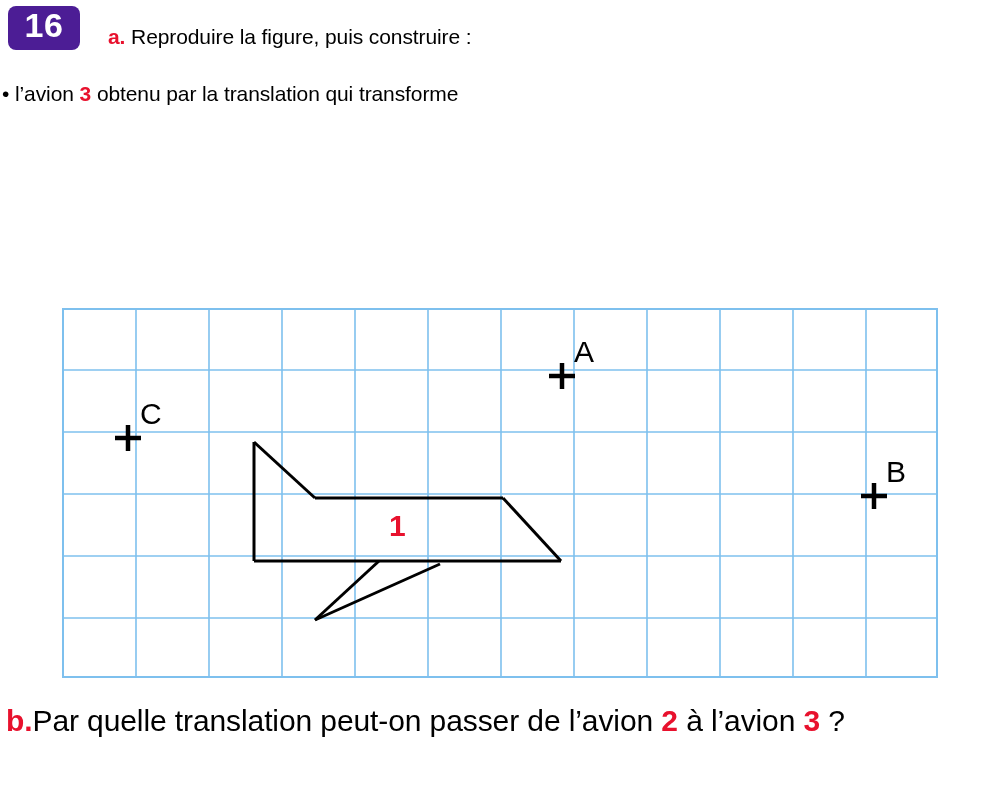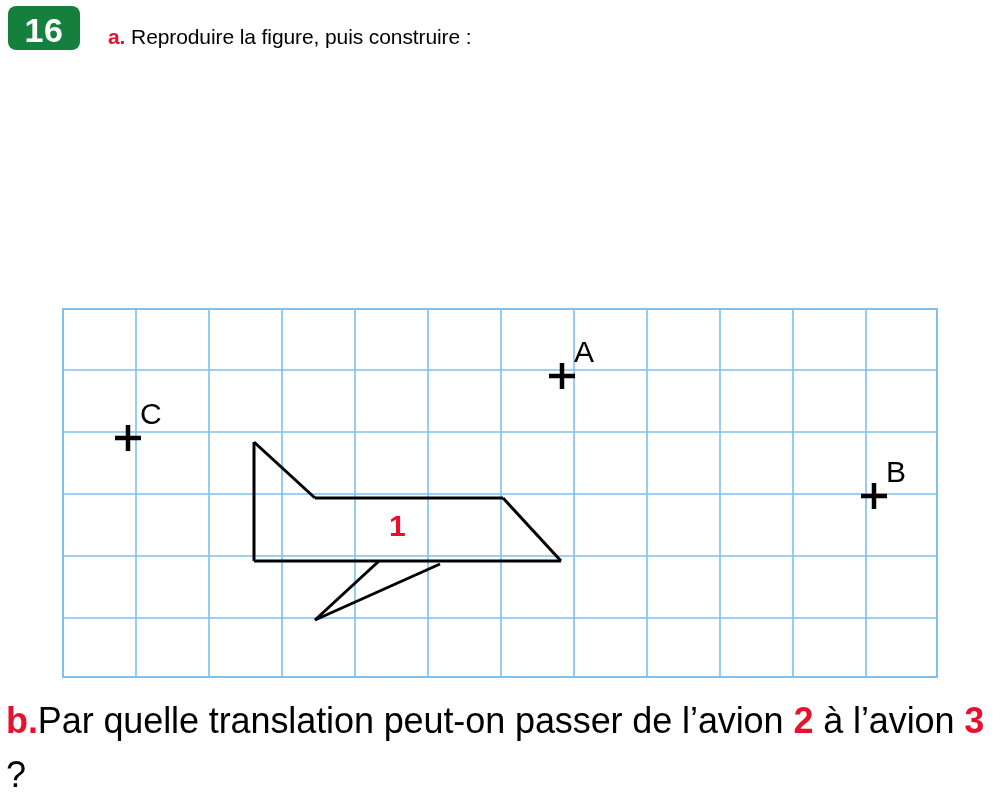--- a/index.html
+++ b/index.html
@@ -20,27 +20,27 @@
     height: 807px;
   }
 
   
   .ex-badge {
     position: absolute;
     left: 8px;
     top: 6px;
     width: 72px;
     height: 44px;
-    background: #15803d;
+    background: #4c1d95;
     border-radius: 8px;
     color: #ffffff;
     font-size: 34px;
     font-weight: bold;
     display: flex;
-    align-items: flex-end;
+    align-items: flex-start;
     justify-content: center;
     letter-spacing: 0.5px;
   }
 
   
   .statement {
     position: absolute;
     left: 2px;
     top: 8px;
     width: 994px;
@@ -104,36 +104,37 @@
     font-weight: bold;
     fill: #e8112d;
   }
 
   
   .part-b {
     position: absolute;
     left: 6px;
     top: 694px;
     width: 994px;
-    font-size: 36px;
+    font-size: 30px;
     line-height: 54px;
     letter-spacing: -0.1px;
   }
 </style>
 </head>
 <body>
 
 <div class="page">
 
   <div class="ex-badge">
     <span>16</span>
   </div>
 
   <div class="statement">
     <div class="line1"><span class="label-red">a.</span> <span>Reproduire la figure, puis construire :</span></div>
+    <div><span>• l’avion </span><span class="num-red">3</span><span> obtenu par la translation qui transforme</span></div>
   </div>
 
   <div class="figure">
     <svg class="grid-svg" width="876" height="370" viewBox="0 0 876 370" xmlns="http://www.w3.org/2000/svg">
 
       <g>
         <line class="grid-line" x1="74" y1="1" x2="74" y2="369"></line>
         <line class="grid-line" x1="147" y1="1" x2="147" y2="369"></line>
         <line class="grid-line" x1="220" y1="1" x2="220" y2="369"></line>
         <line class="grid-line" x1="293" y1="1" x2="293" y2="369"></line>

